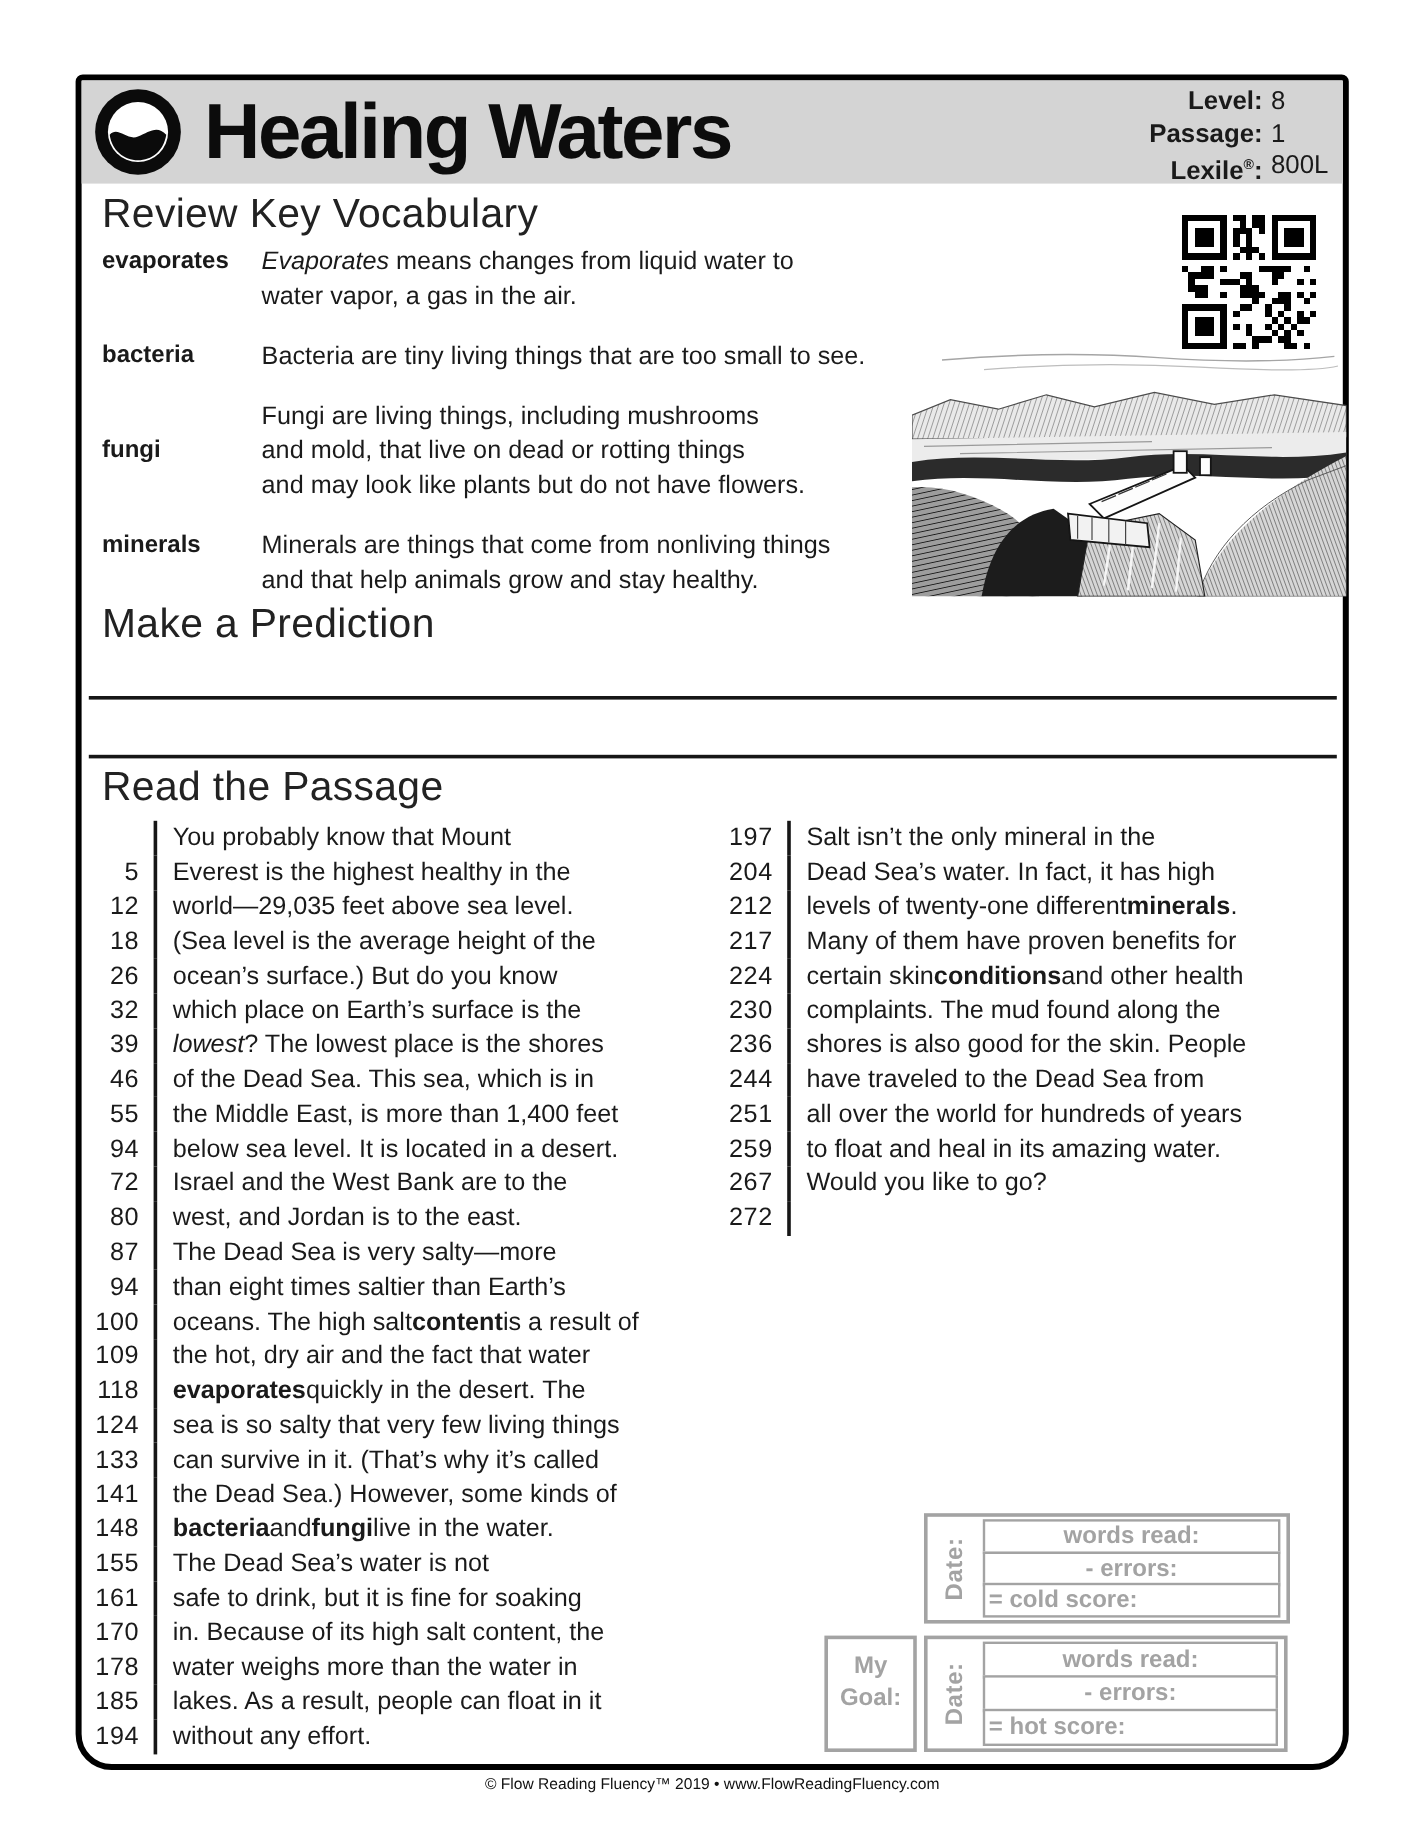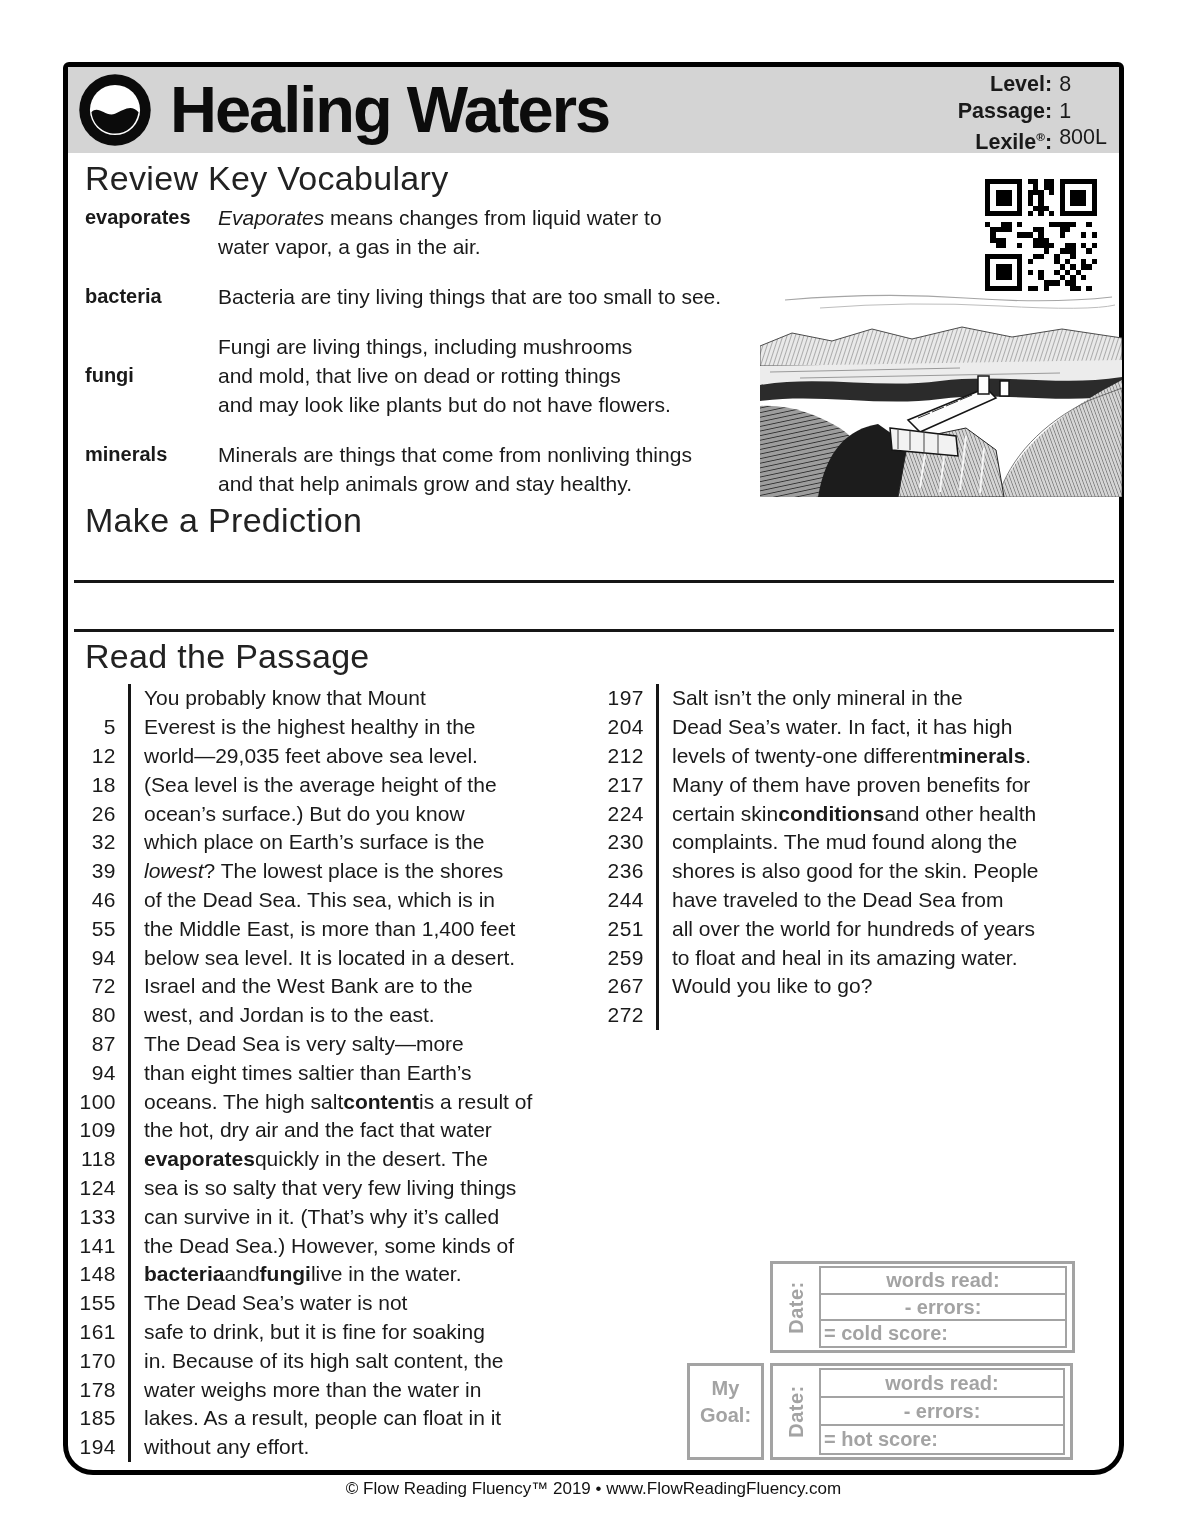--- a/index.html
+++ b/index.html
@@ -53,21 +53,21 @@
   .rows{flex:1;display:flex;flex-direction:column;margin:2px 5px 2px 0;text-align:center;}
   .srow{flex:1;box-sizing:border-box;border:2.5px solid #a3a3a3;margin-top:-2.5px;
         display:flex;align-items:center;font-size:20px;background:#fff;}
   .srow:first-child{margin-top:0;}
   .srow.center{justify-content:center;}
   .srow.left{padding-left:3px;}
   #box-goal{left:619px;top:1296px;width:77px;height:97px;position:absolute;box-sizing:border-box;
             border:3px solid #a3a3a3;color:#a3a3a3;font-weight:700;text-align:center;
             font-size:20px;line-height:27px;padding-top:9px;background:#fff;}
   
-  .footer{position:absolute;left:0;top:1479px;width:100%;text-align:center;font-size:17px;color:#111;}
+  .footer{position:absolute;left:0;top:1479px;width:100%;text-align:center;font-size:13px;color:#111;}
 </style>
 </head>
 <body>
 
 <div class="frame">
 
   <div class="header-bar">
     <svg class="logo" viewBox="0 0 100 100">
       <circle cx="50" cy="50" r="47" fill="#0b0b0b"></circle>
       <circle cx="50" cy="50" r="33" fill="#ffffff"></circle>

